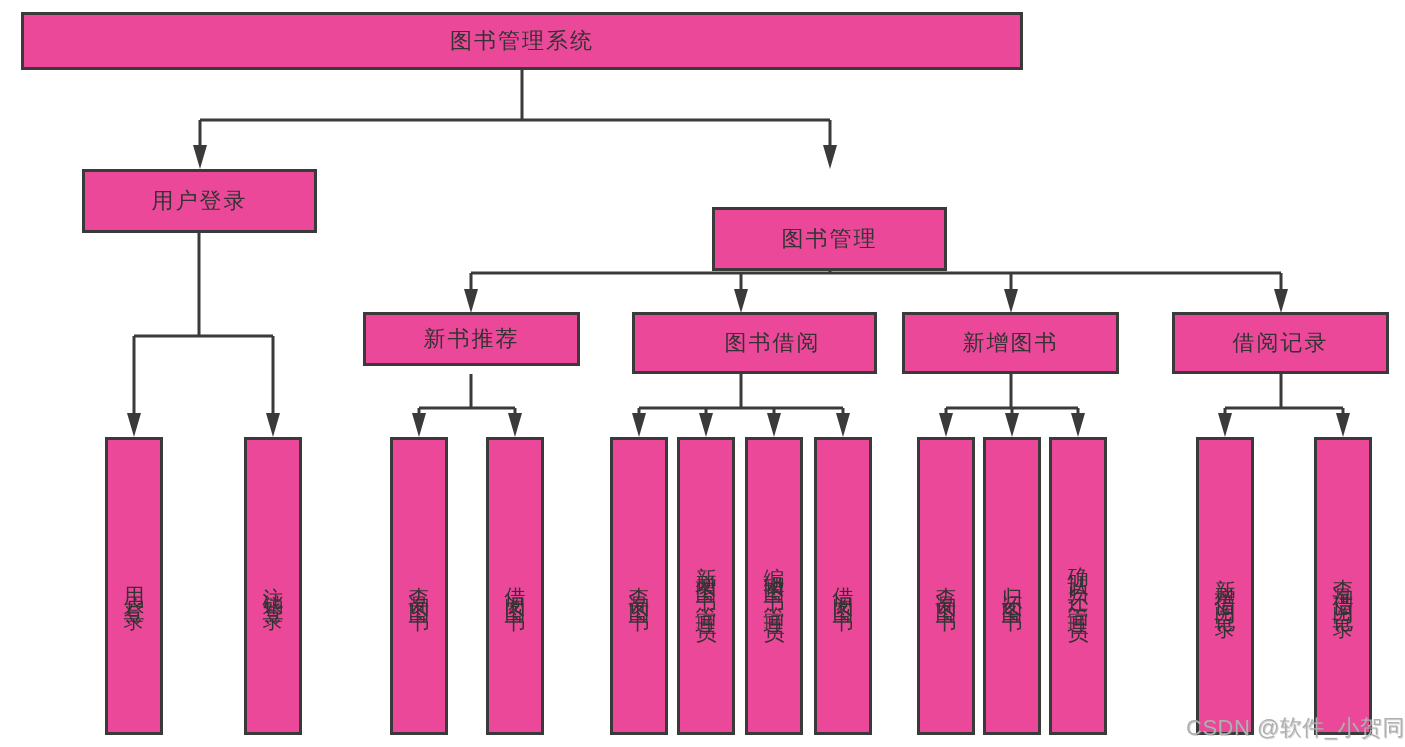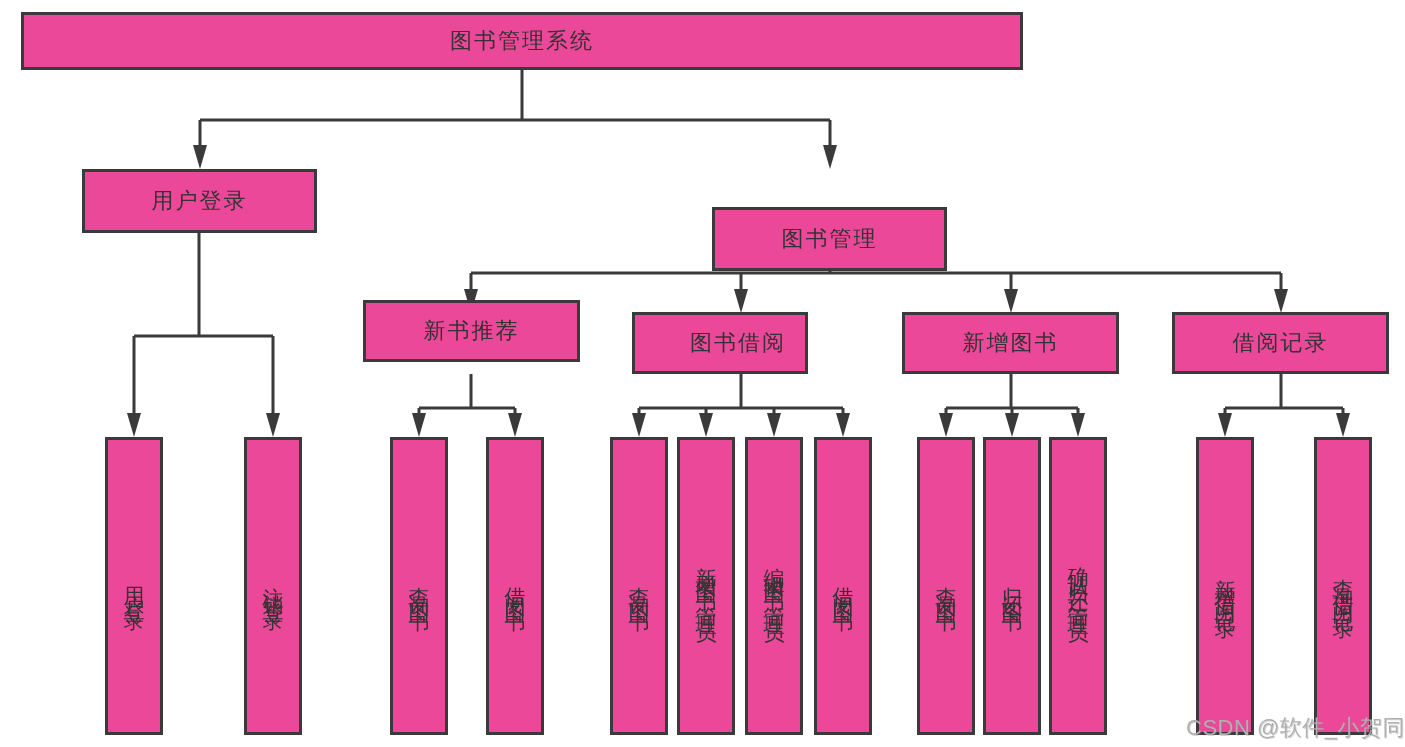--- a/index.html
+++ b/index.html
@@ -71,22 +71,22 @@
     <path class="cline" d="M1281 374 V408 M1225 408 H1343 M1225 408 V419 M1343 408 V419"></path>
     <polygon class="ahead" points="1218,413 1232,413 1225,437"></polygon>
     <polygon class="ahead" points="1336,413 1350,413 1343,437"></polygon>
   </svg>
 
   <div class="node" style="left:21px; top:12px; width:1002px; height:58px;">图书管理系统</div>
 
   <div class="node" style="left:82px; top:169px; width:235px; height:64px;">用户登录</div>
   <div class="node" style="left:712px; top:169px; width:235px; height:64px;margin-top:38px;">图书管理</div>
 
-  <div class="node" style="left:363px; top:300px; width:217px; height:62px;">新书推荐</div>
-  <div class="node" style="left:632px; top:312px; width:176px; height:62px;padding-left:36px;">图书借阅</div>
+  <div class="node" style="left:363px; top:312px; width:217px; height:54px;">新书推荐</div>
+  <div class="node" style="left:632px; top:312px; width:245px; height:62px;padding-left:36px;">图书借阅</div>
   <div class="node" style="left:902px; top:312px; width:217px; height:62px;">新增图书</div>
   <div class="node" style="left:1172px; top:312px; width:217px; height:62px;">借阅记录</div>
 
   <div class="node vertical" style="left:105px; top:437px; width:58px; height:298px;">用户登录</div>
   <div class="node vertical" style="left:244px; top:437px; width:58px; height:298px;">注销登录</div>
 
   <div class="node vertical" style="left:390px; top:437px; width:58px; height:298px;">查询图书</div>
   <div class="node vertical" style="left:486px; top:437px; width:58px; height:298px;">借阅图书</div>
 
   <div class="node vertical" style="left:610px; top:437px; width:58px; height:298px;">查询图书</div>

